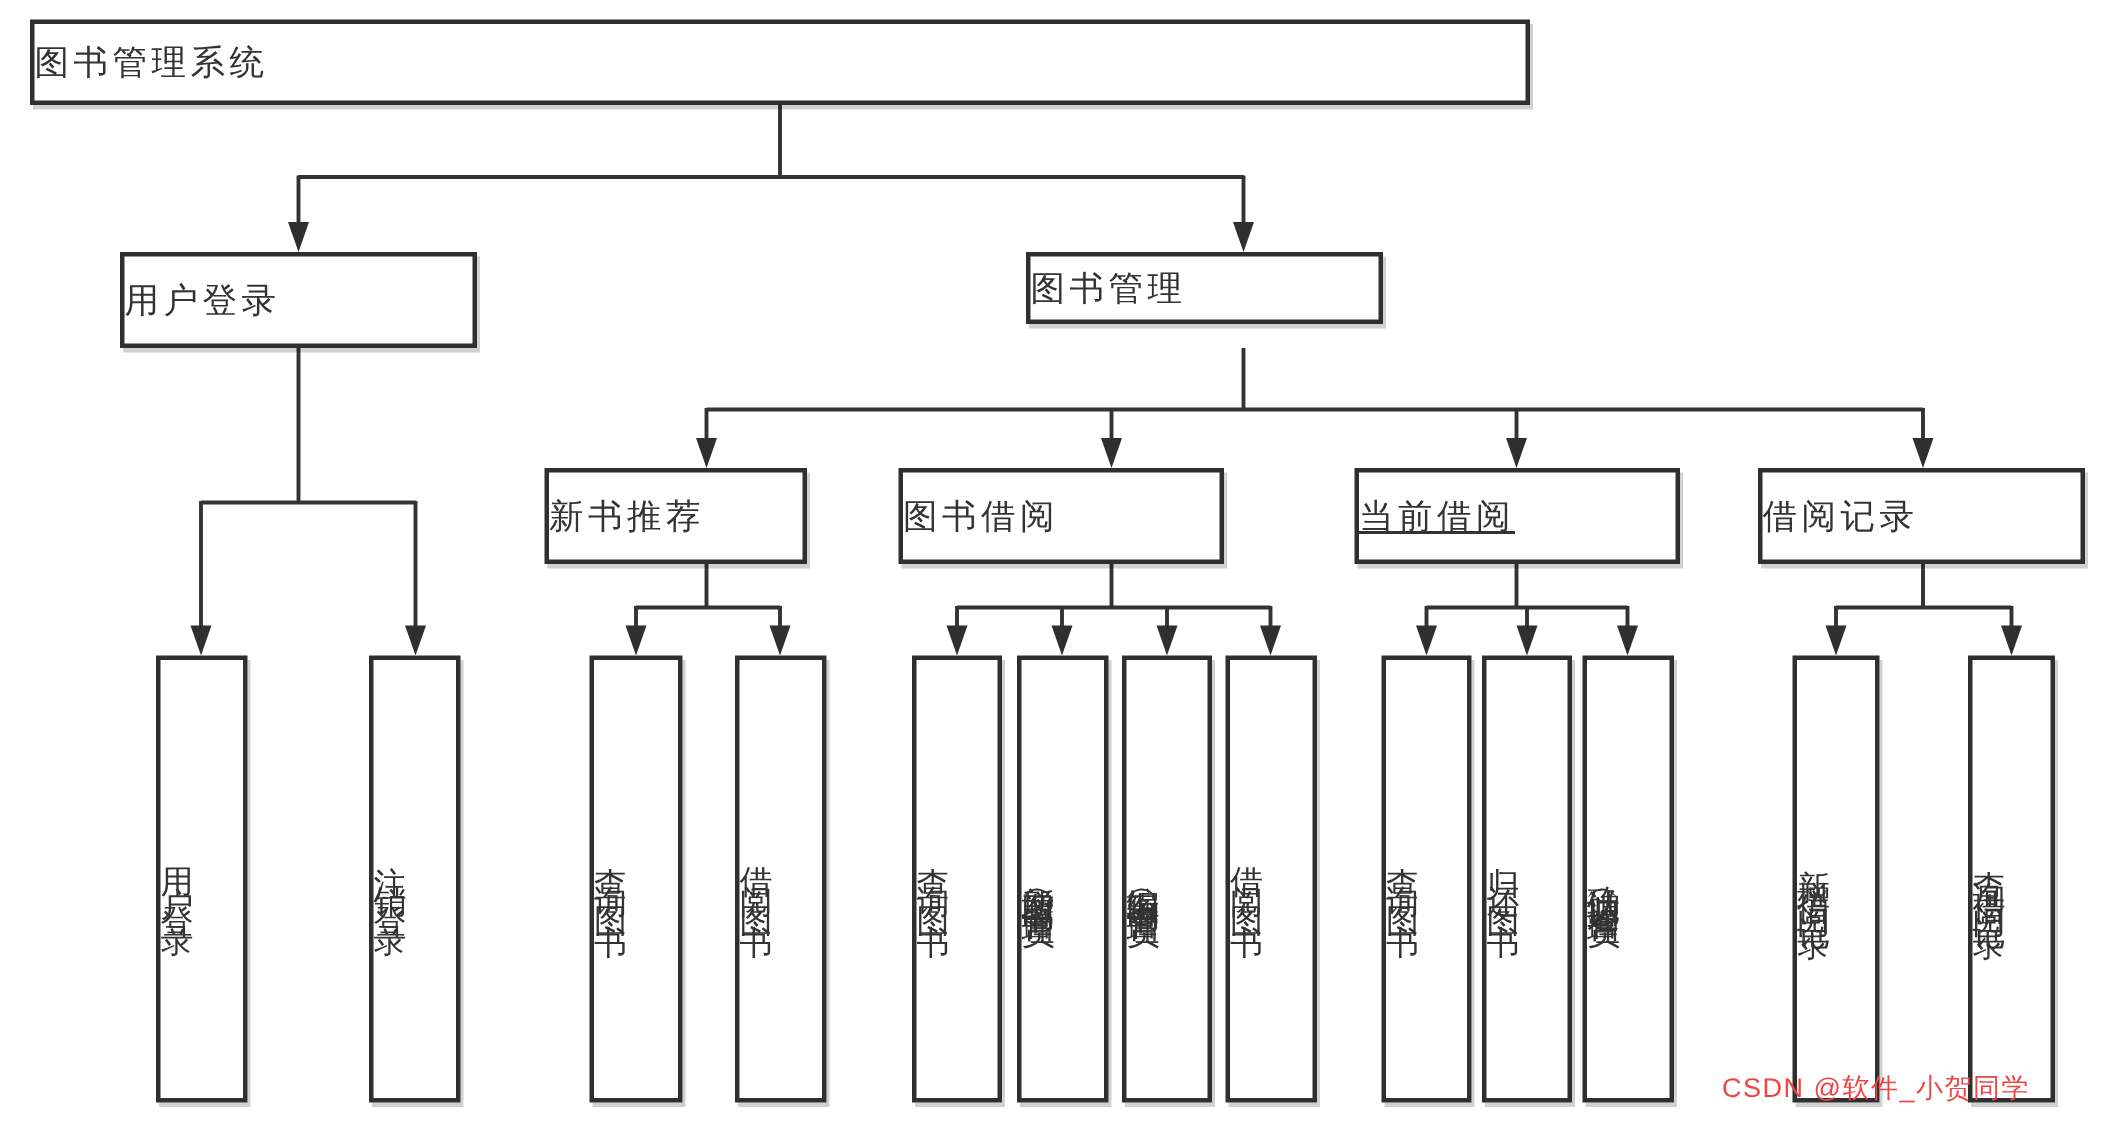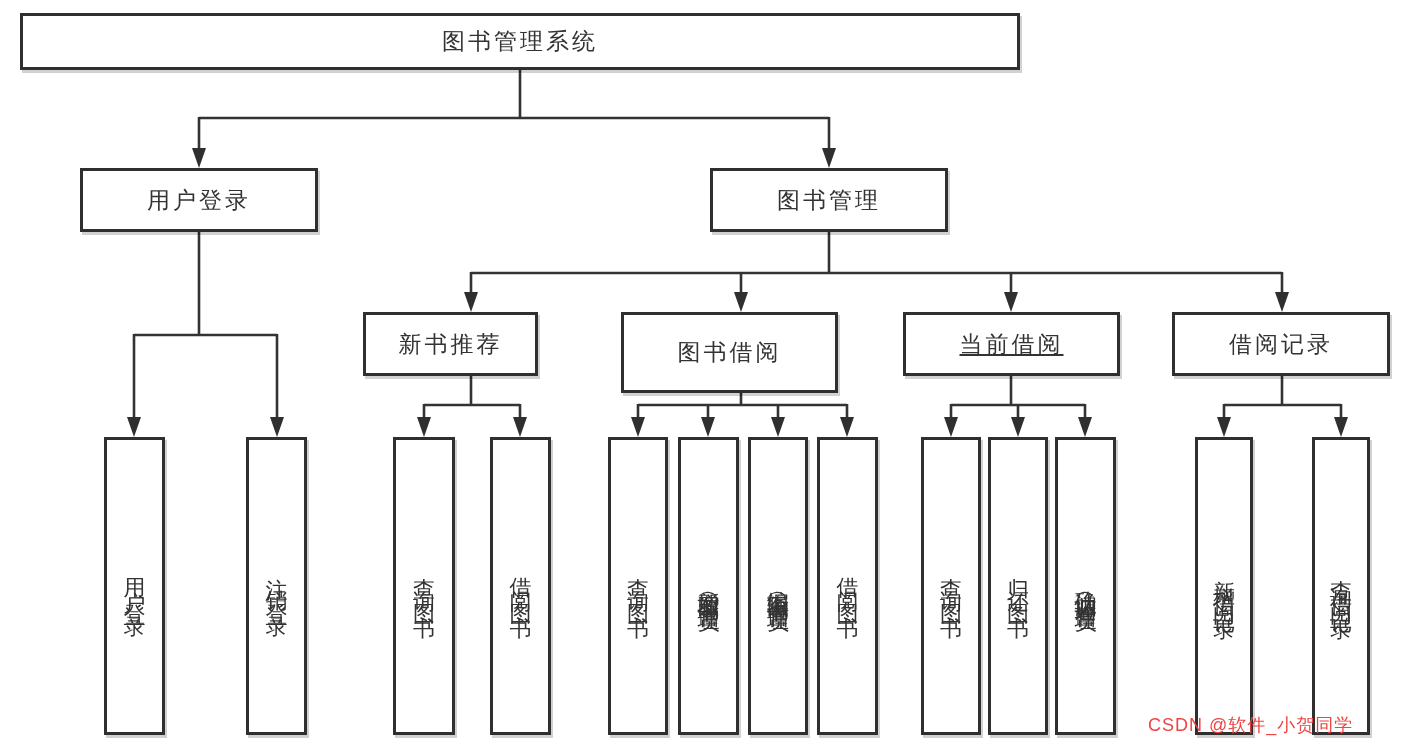--- a/index.html
+++ b/index.html
@@ -9,21 +9,21 @@
     background:#ffffff;
     font-family:"Liberation Sans","DejaVu Sans",sans-serif;
     overflow:hidden;
   }
   .wires{position:absolute;left:0;top:0;width:1405px;height:747px;z-index:1;}
   .box{
     position:absolute;
     background:#ffffff;
     border:3px solid #2f2f2f;
     box-shadow:2px 3px 0 rgba(0,0,0,0.18);
-    display:flex;align-items:center;justify-content:center;
+    display:flex;align-items:center;justify-content:flex-start;
     color:#333333;
     box-sizing:border-box;
     z-index:2;
   }
   .hlabel{font-size:23px;letter-spacing:3px;white-space:nowrap;}
   .root-label{font-size:23px;letter-spacing:3px;}
   .vtext{
     writing-mode:vertical-rl;
     text-orientation:mixed;
     font-size:22px;
@@ -117,28 +117,28 @@
     </g>
   </svg>
 
   <div class="box" style="left:20px;top:13px;width:1000px;height:57px;">
     <span class="root-label">图书管理系统</span>
   </div>
 
   <div class="box" style="left:80px;top:168px;width:238px;height:64px;">
     <span class="hlabel">用户登录</span>
   </div>
-  <div class="box" style="left:710px;top:168px;width:238px;height:64px;">
+  <div class="box" style="left:684px;top:168px;width:238px;height:48px;">
     <span class="hlabel">图书管理</span>
   </div>
 
   <div class="box" style="left:363px;top:312px;width:175px;height:64px;">
     <span class="hlabel">新书推荐</span>
   </div>
-  <div class="box" style="left:621px;top:312px;width:217px;height:81px;">
+  <div class="box" style="left:599px;top:312px;width:217px;height:64px;">
     <span class="hlabel">图书借阅</span>
   </div>
   <div class="box" style="left:903px;top:312px;width:217px;height:64px;text-decoration:underline;">
     <span class="hlabel">当前借阅</span>
   </div>
   <div class="box" style="left:1172px;top:312px;width:218px;height:64px;">
     <span class="hlabel">借阅记录</span>
   </div>
 
   <div class="box" style="left:104px;top:437px;width:61px;height:298px;">

